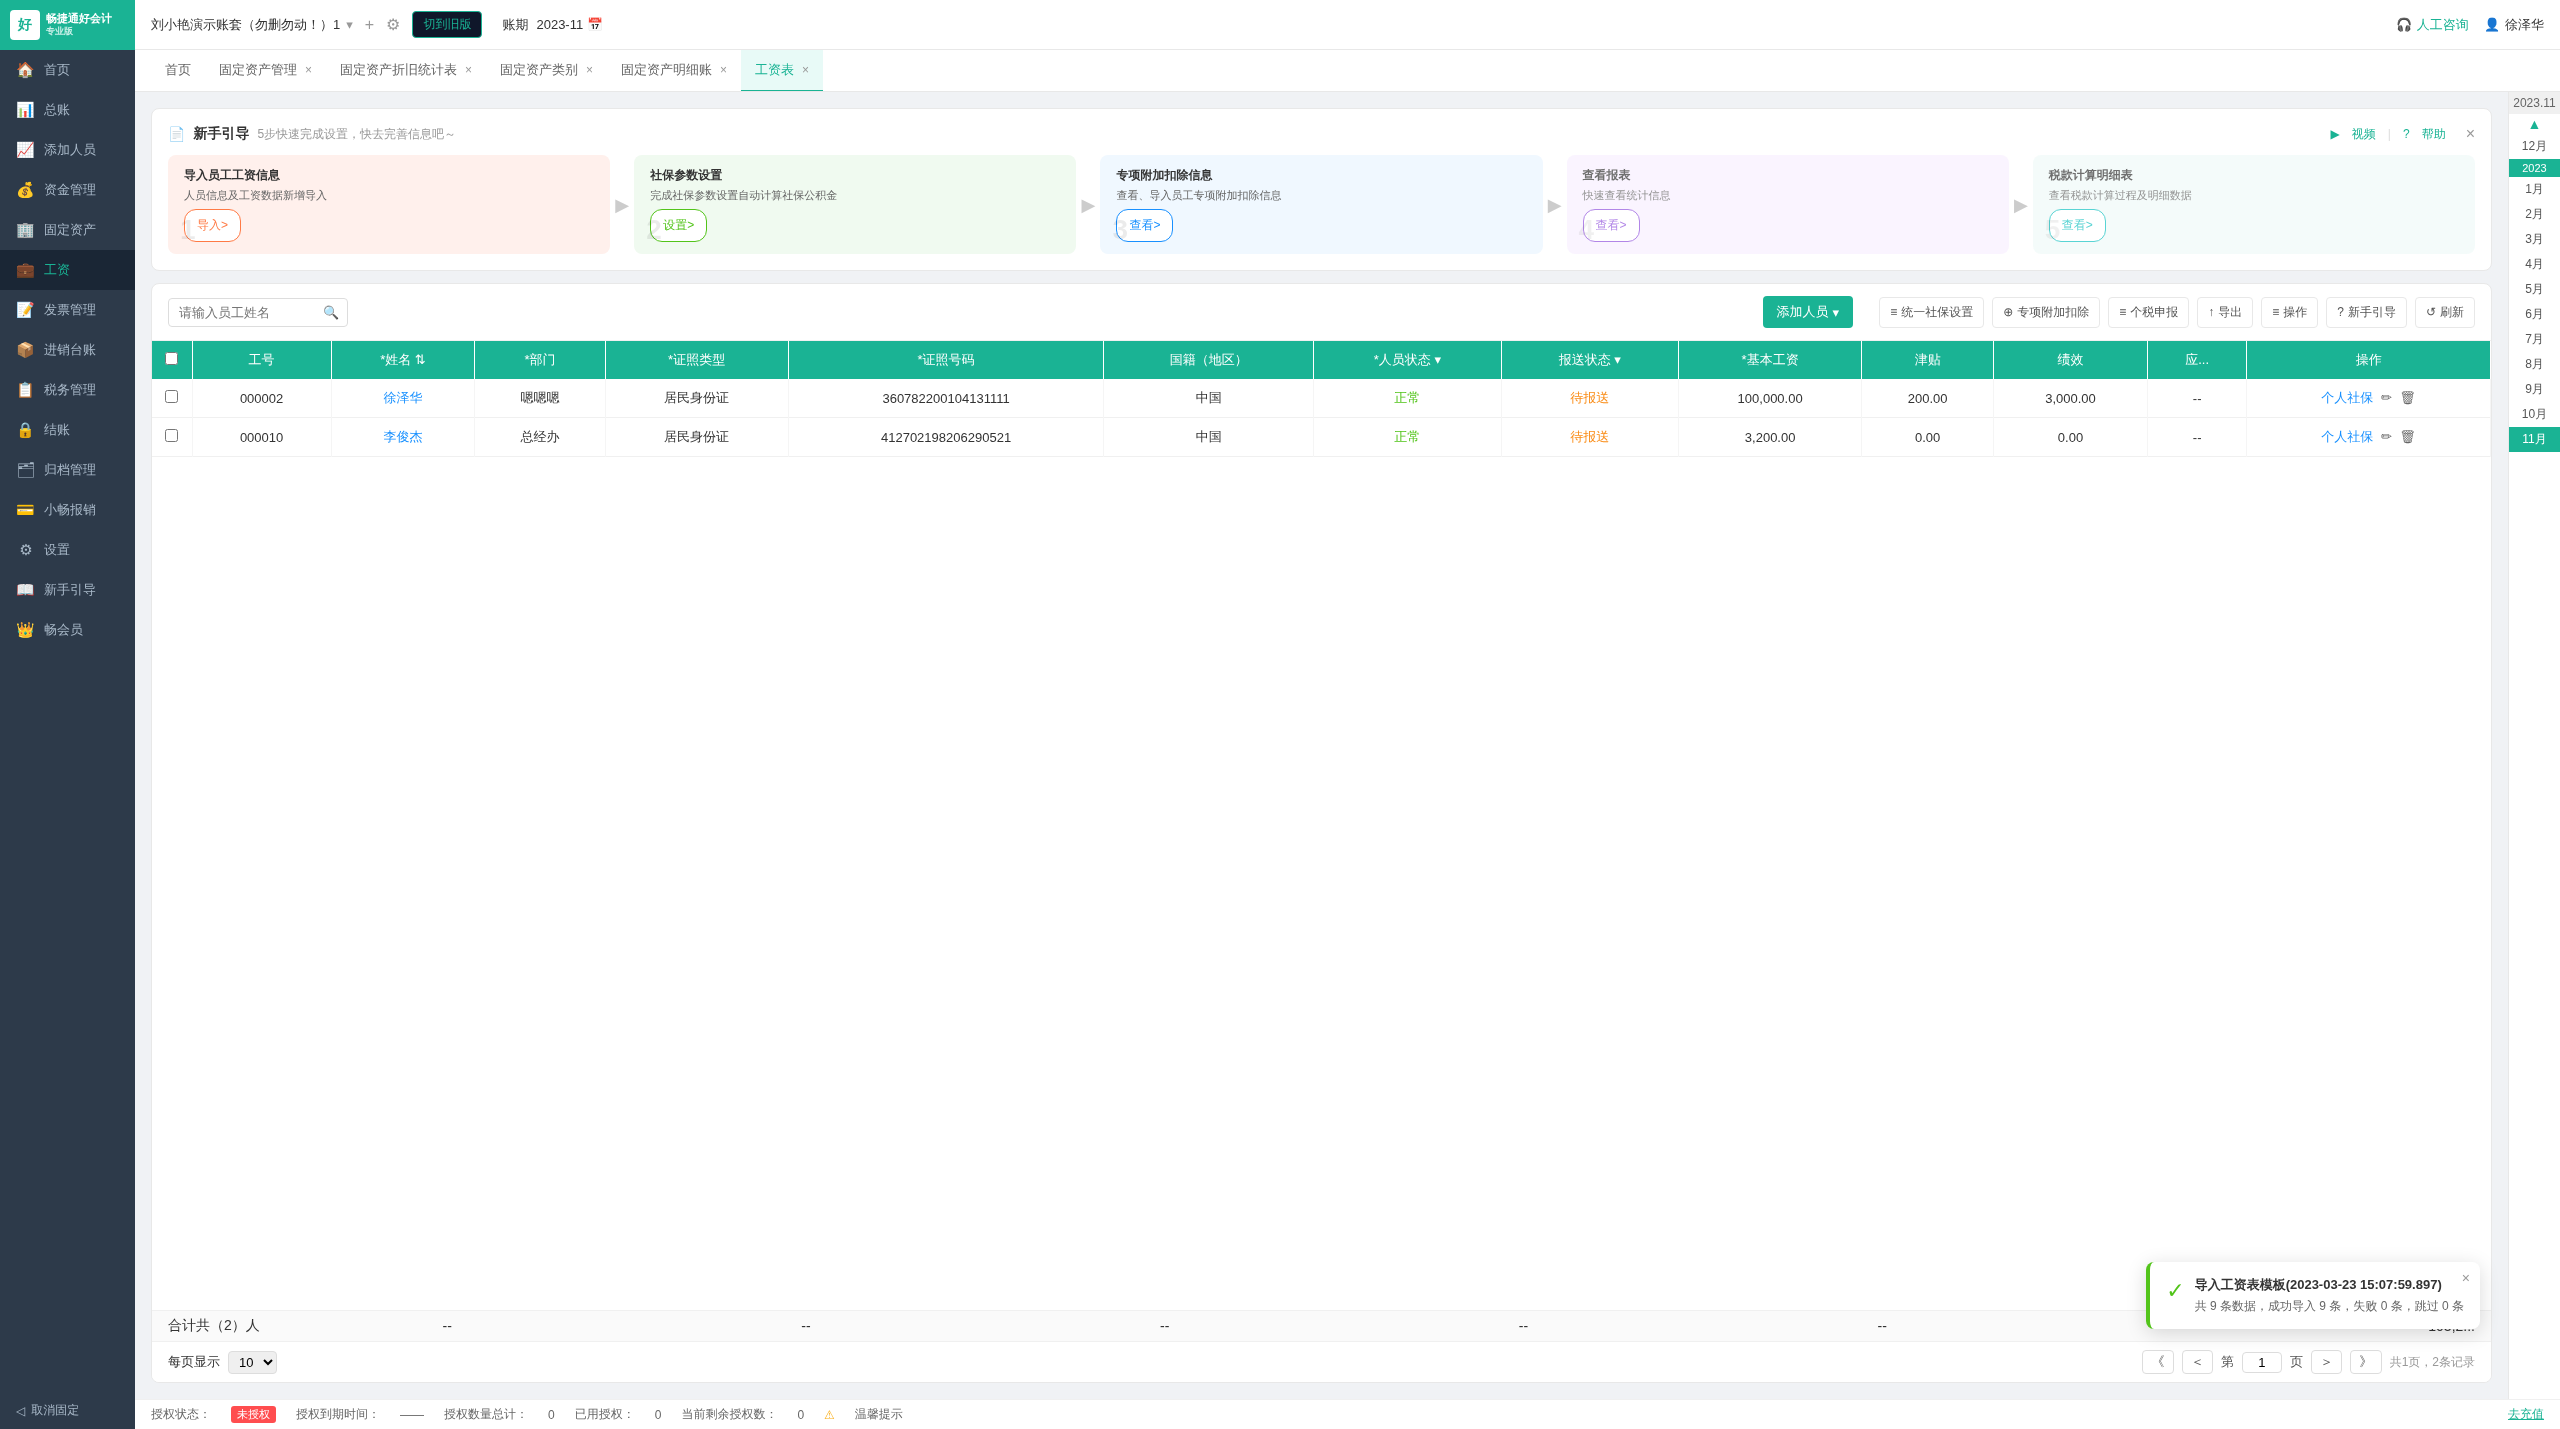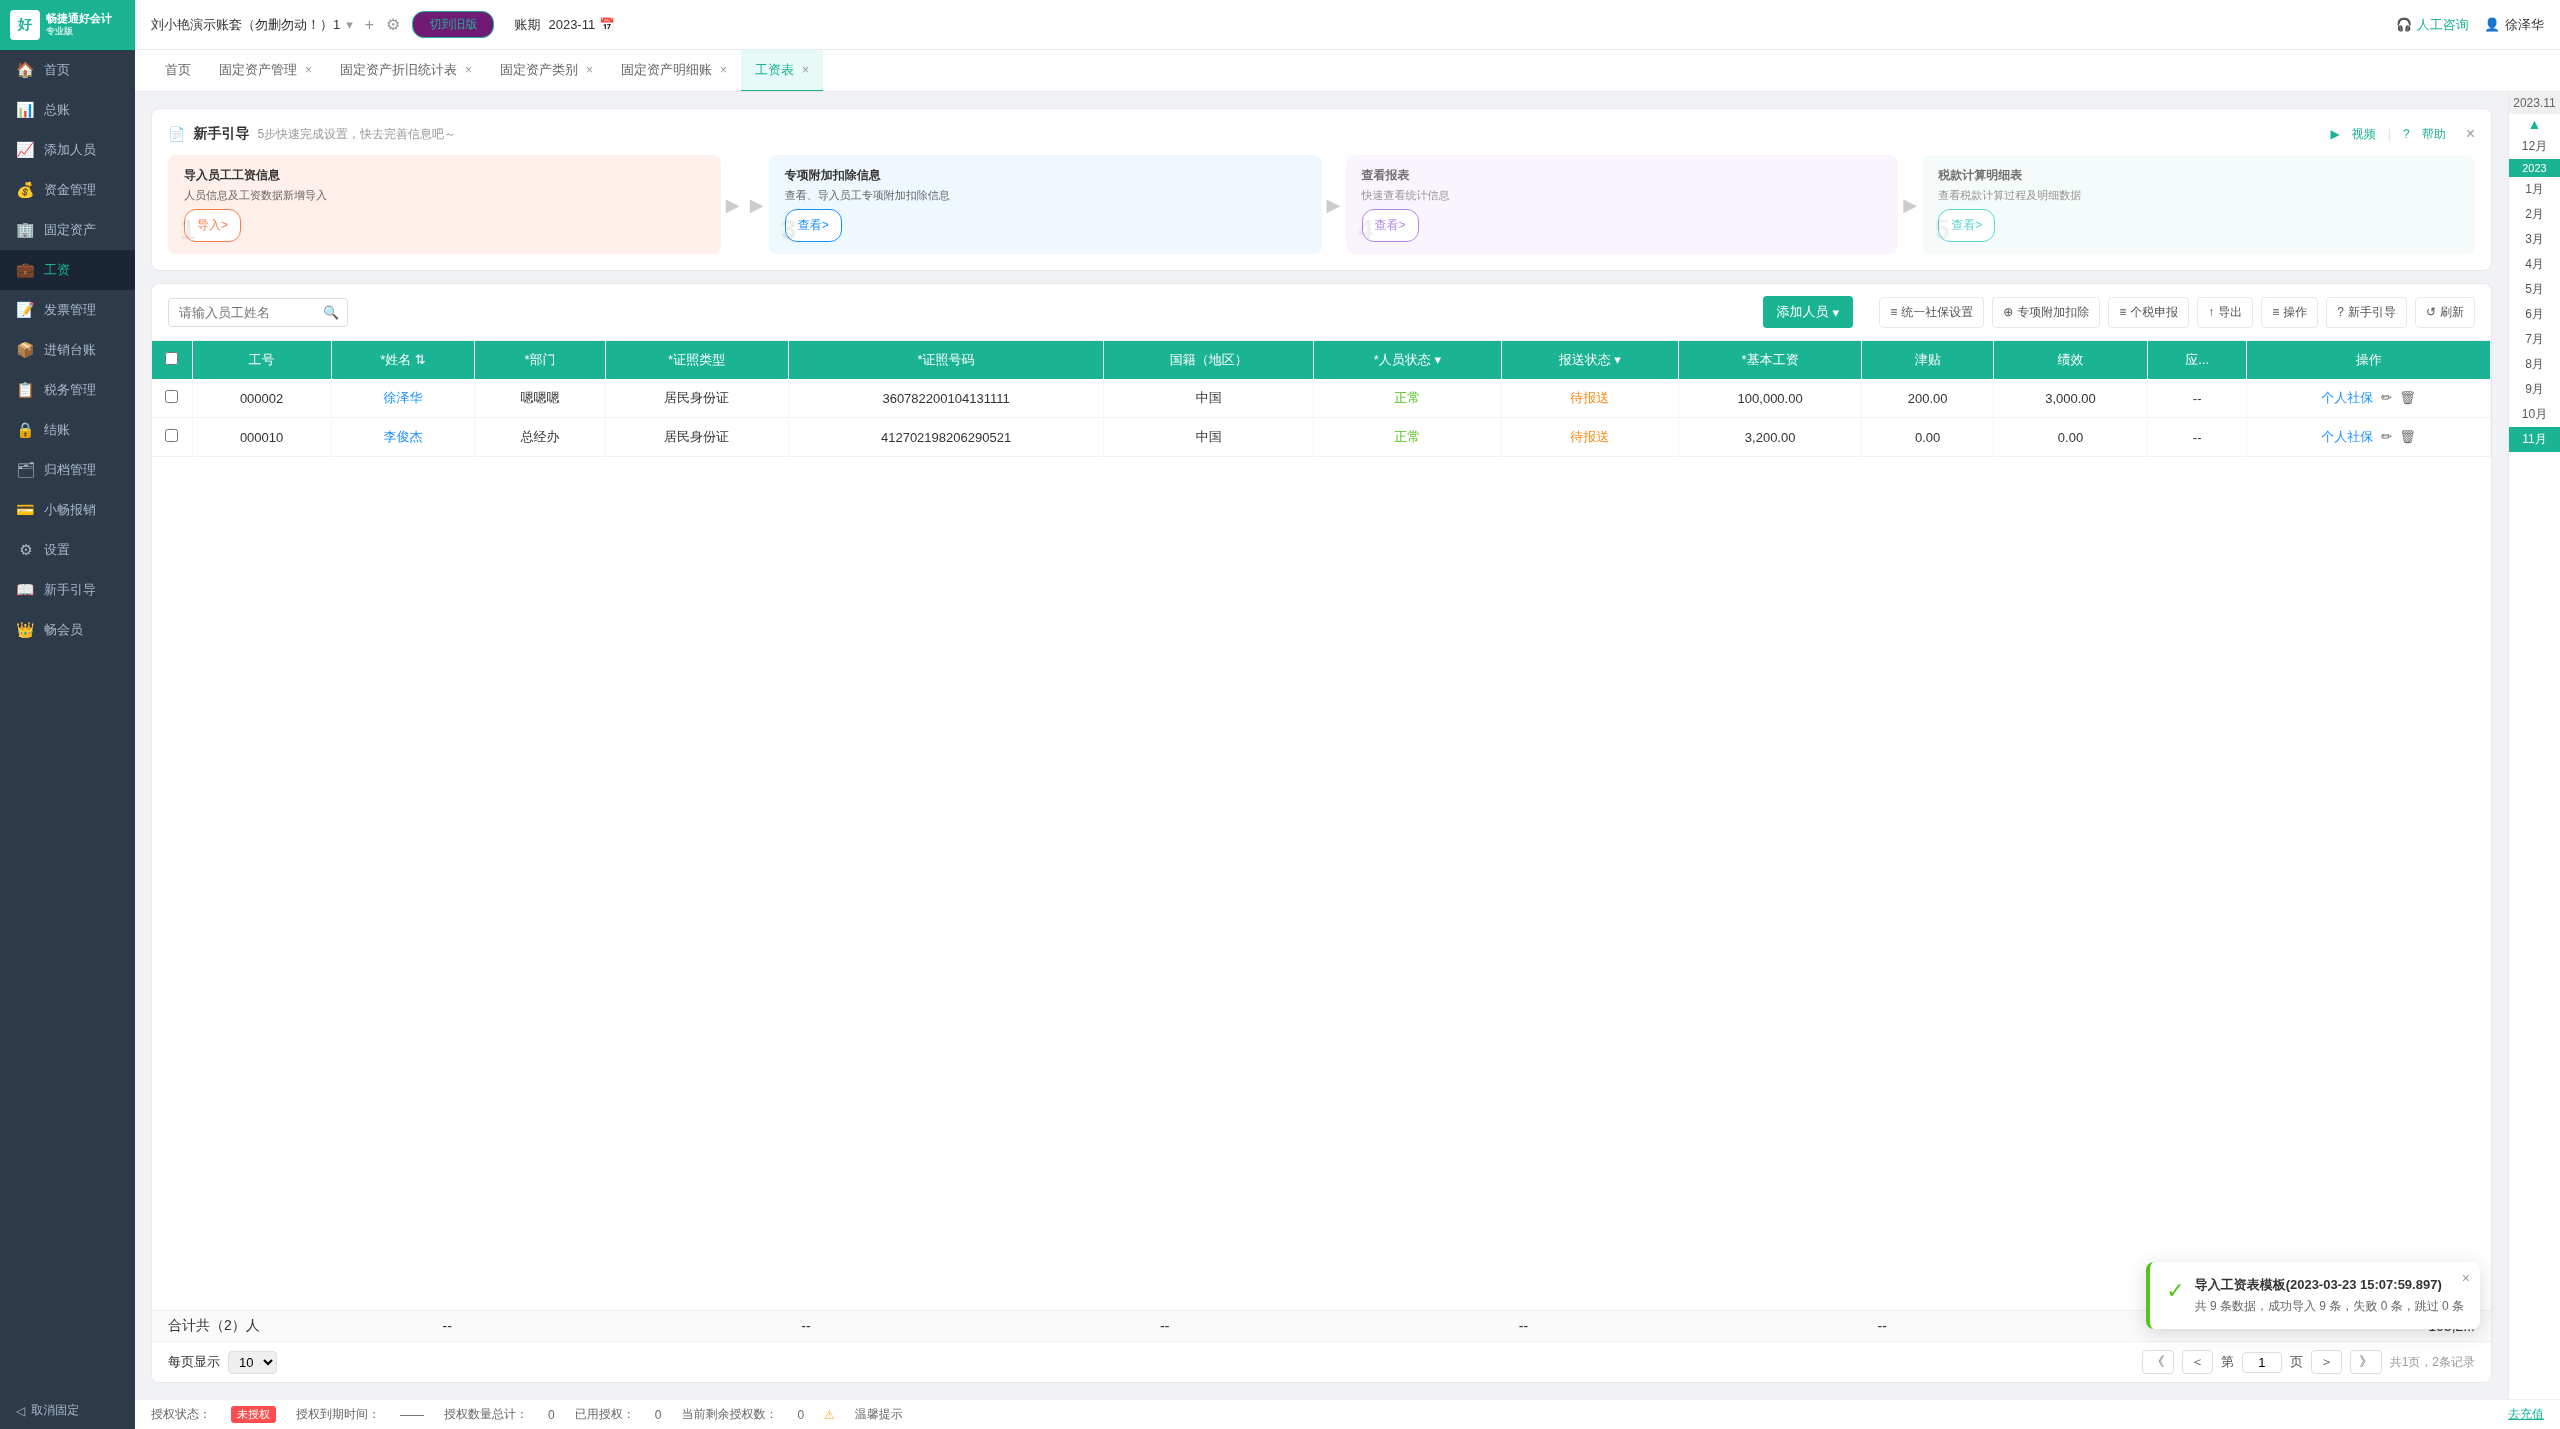--- a/index.html
+++ b/index.html
@@ -74,25 +74,25 @@
       gap: 12px;
       flex-shrink: 0;
     }
     .topbar-account { display: flex; align-items: center; gap: 6px; font-size: 13px; color: #333; }
     .topbar-account .arrow { color: #999; }
     .topbar-period { display: flex; align-items: center; gap: 4px; font-size: 13px; color: #333; margin-left: 8px; }
     .topbar-right { margin-left: auto; display: flex; align-items: center; gap: 16px; }
     .topbar-right .service { display: flex; align-items: center; gap: 4px; color: #1ab394; font-size: 13px; cursor: pointer; }
     .topbar-right .user { display: flex; align-items: center; gap: 4px; color: #333; font-size: 13px; cursor: pointer; }
     .switch-btn {
-      background: #701a75;
+      background: #0f172a;
       border: 1px solid #1ab394;
       color: #1ab394;
-      padding: 4px 16px;
-      border-radius: 12px;
+      padding: 4px 10px;
+      border-radius: 4px;
       cursor: pointer;
       font-size: 12px;
     }
 
     
     .tabbar {
       background: white;
       border-bottom: 1px solid #e8e8e8;
       display: flex;
       align-items: center;
@@ -554,20 +554,28 @@
         <div class="guide-steps" id="guide-steps-container">
             <div class="guide-step step-1">
       <div>
         <div class="step-title">导入员工工资信息</div>
         <div class="step-desc">人员信息及工资数据新增导入</div>
       </div>
       <div class="step-btn step-btn-orange">导入&gt;</div>
       <div class="step-num">1</div>
     </div>
             <div class="step-arrow">▶</div>
+            <div class="guide-step step-2">
+      <div>
+        <div class="step-title">社保参数设置</div>
+        <div class="step-desc">完成社保参数设置自动计算社保公积金</div>
+      </div>
+      <div class="step-btn step-btn-green">设置&gt;</div>
+      <div class="step-num">2</div>
+    </div>
             <div class="step-arrow">▶</div>
             <div class="guide-step step-3">
       <div>
         <div class="step-title">专项附加扣除信息</div>
         <div class="step-desc">查看、导入员工专项附加扣除信息</div>
       </div>
       <div class="step-btn step-btn-blue">查看&gt;</div>
       <div class="step-num">3</div>
     </div>
             <div class="step-arrow">▶</div>

